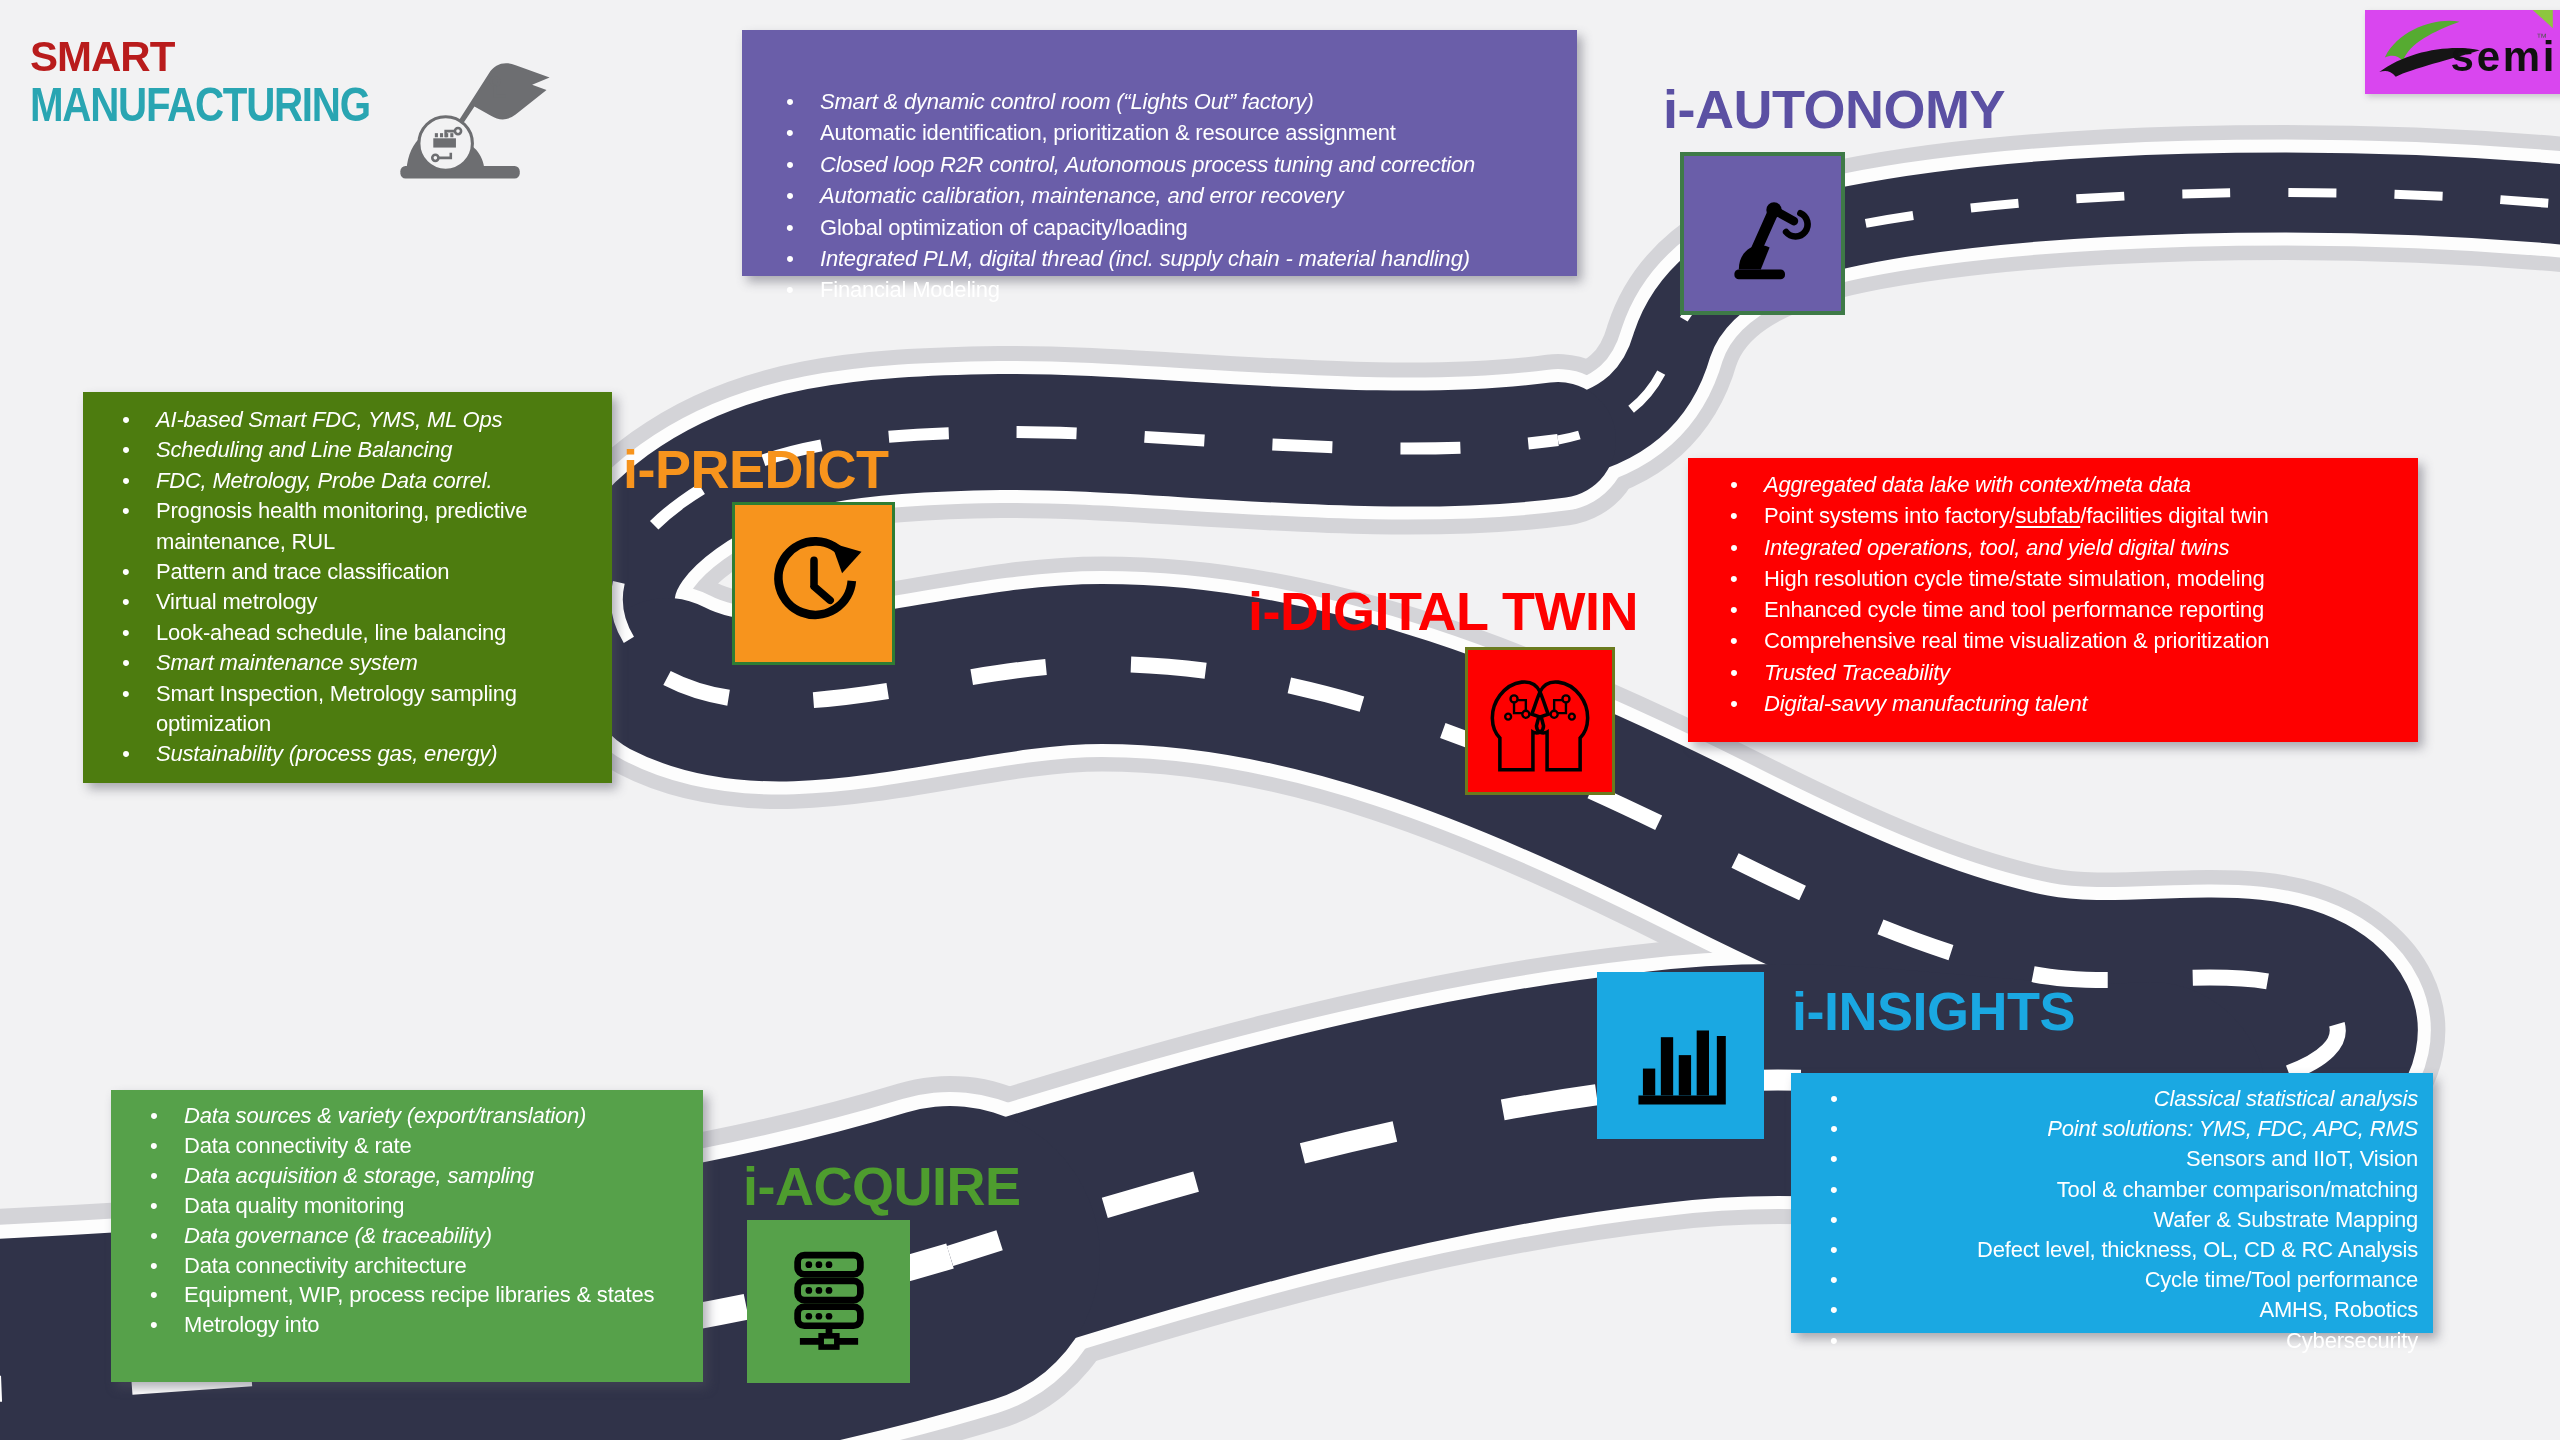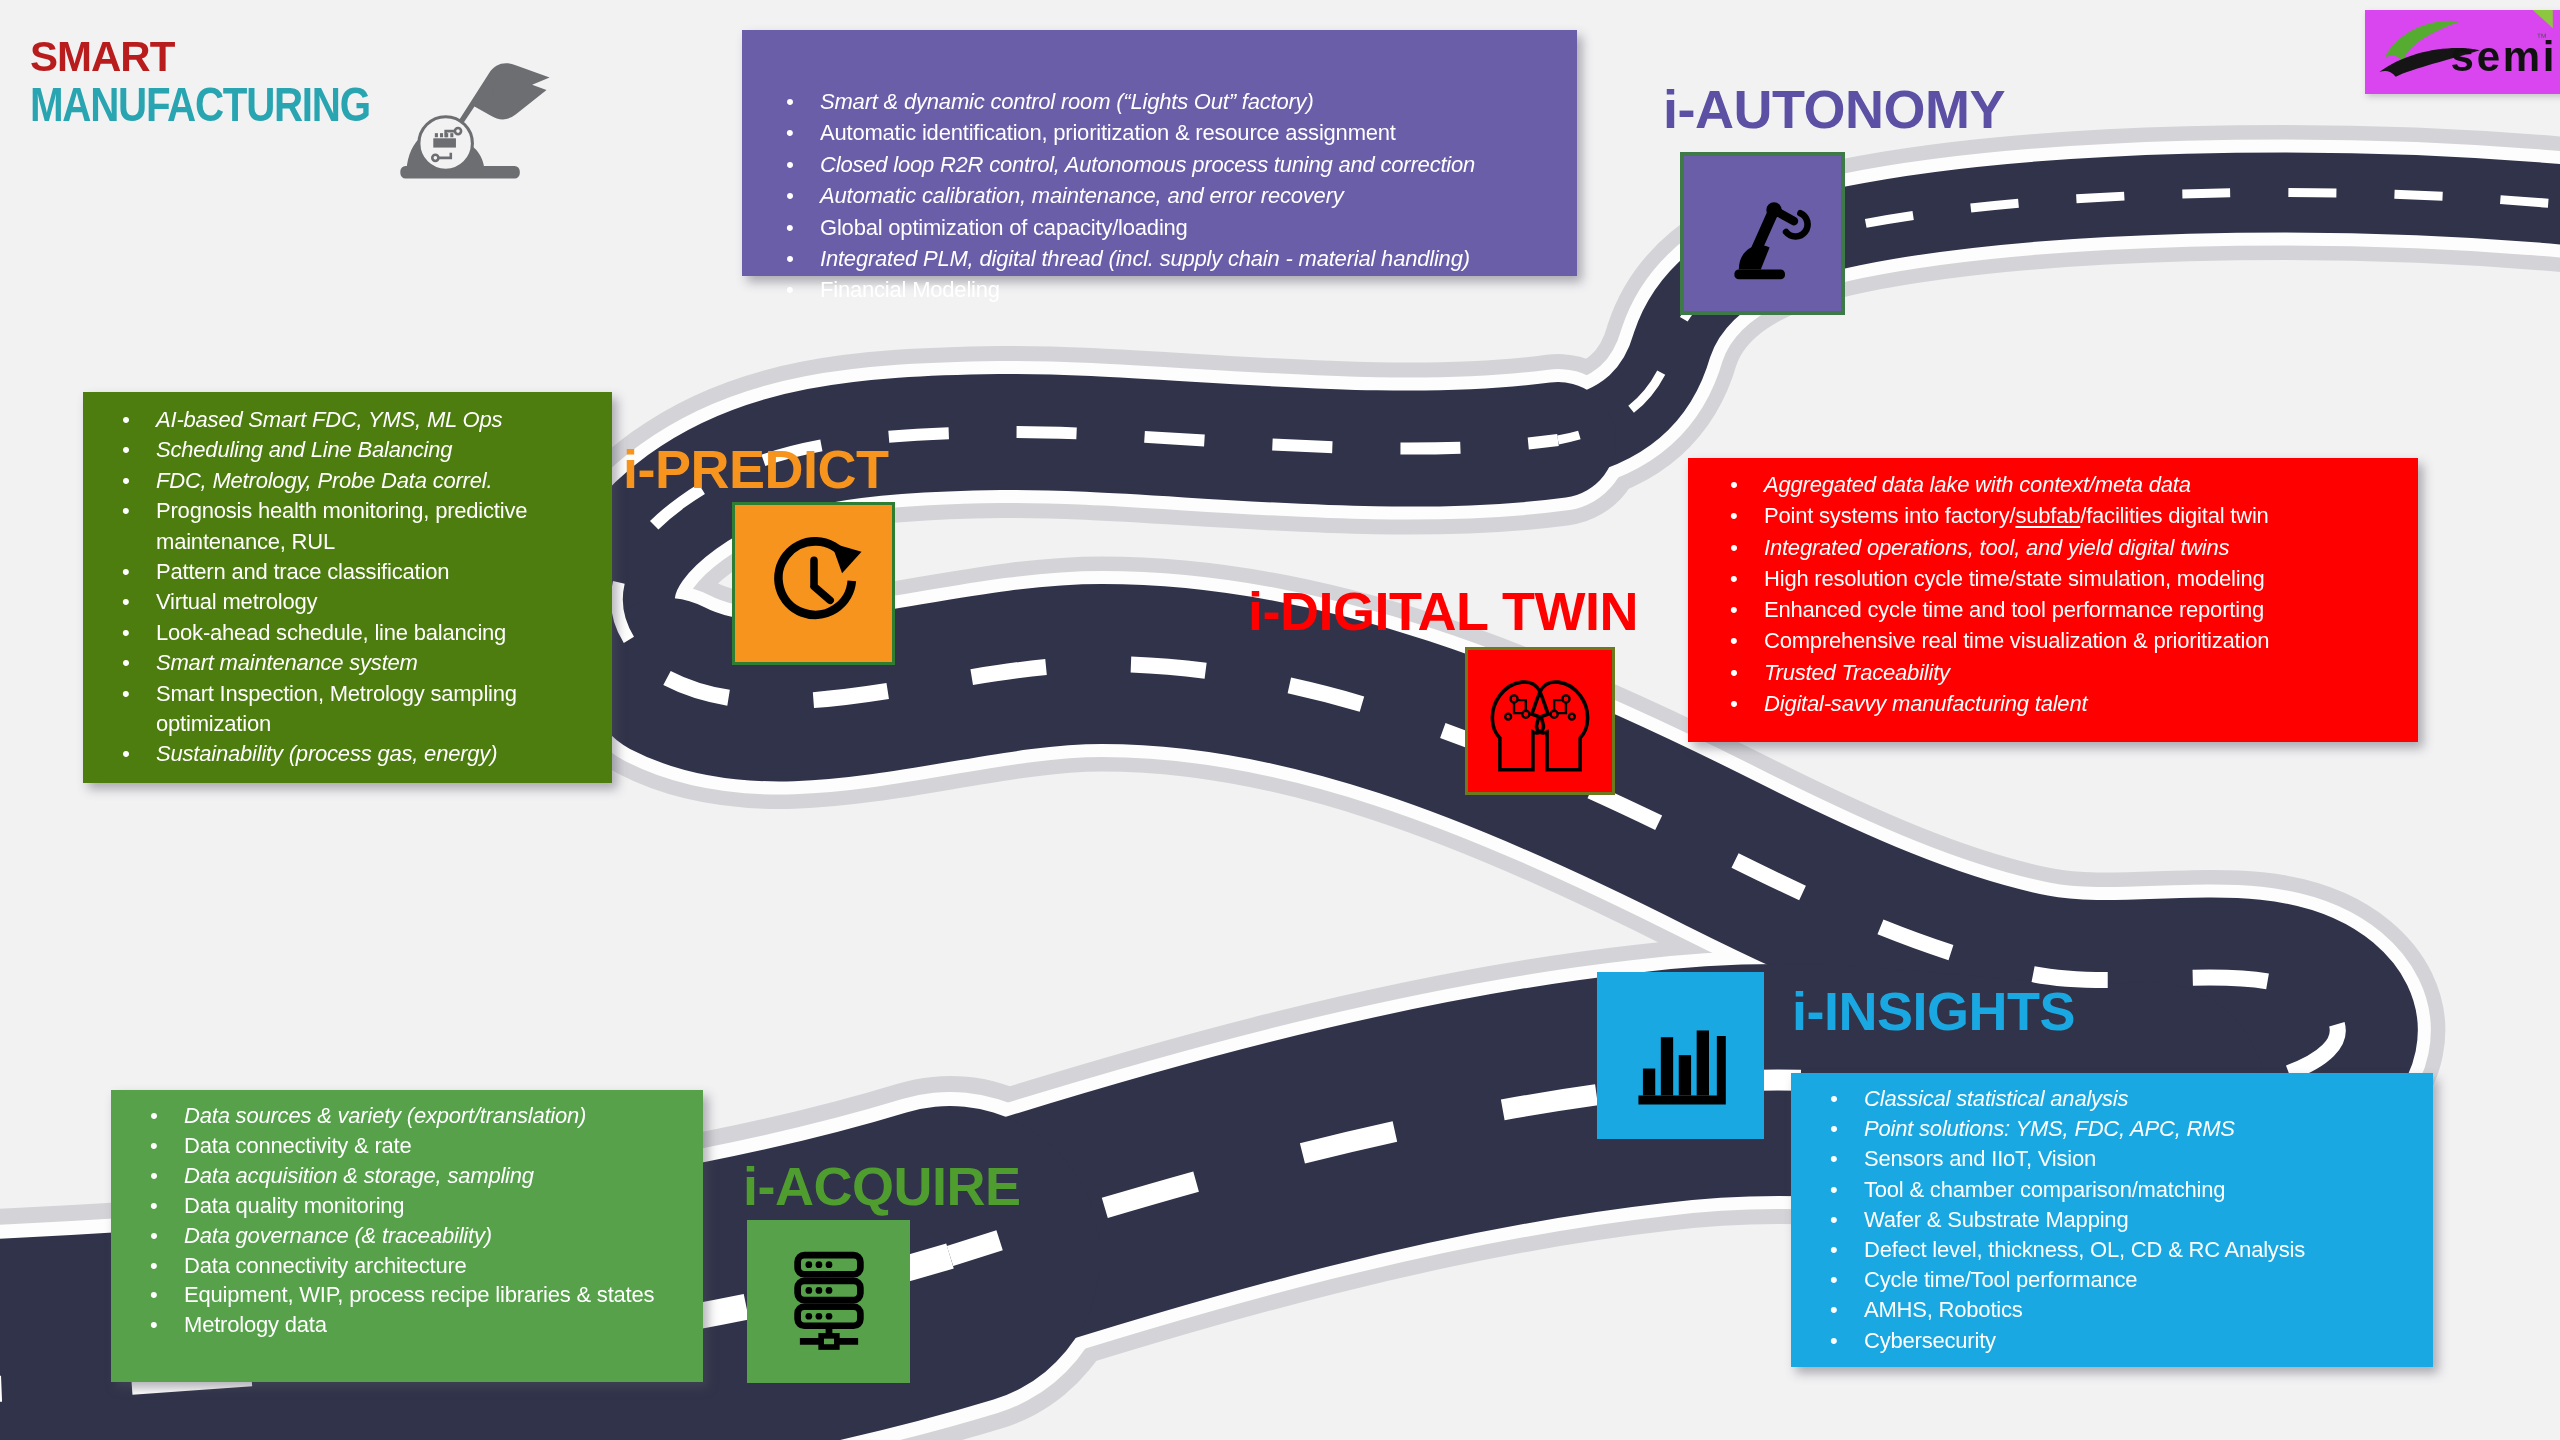--- a/index.html
+++ b/index.html
@@ -41,21 +41,21 @@
 
   #panel-autonomy { left:742px;  top:30px;   width:835px; height:246px; background:#6a5ea9; }
   #panel-autonomy ul { padding:13px 20px;margin-top:43px; }  #panel-autonomy li { line-height:31.4px; }
 
   #panel-predict  { left:83px;   top:392px;  width:529px; height:391px; background:#4d7c0f; }
   #panel-predict ul { padding:13px 15px; }   #panel-predict li { line-height:30.4px; }
 
   #panel-digital-twin { left:1688px; top:458px; width:730px; height:284px; background:#fe0000; }
   #panel-digital-twin ul { padding:11px 18px; } #panel-digital-twin li { line-height:31.3px; }
 
-  #panel-insights { left:1791px; top:1073px; width:642px; height:294px; background:#1aa8e2; }
+  #panel-insights { left:1791px; top:1073px; width:642px; height:260px; background:#1aa8e2;text-align:right; }
   #panel-insights ul { padding:11px 15px; }  #panel-insights li { line-height:30.2px; }
 
   #panel-acquire  { left:111px;  top:1090px; width:592px; height:292px; background:#56a14a; }
   #panel-acquire ul { padding:11px 15px; }   #panel-acquire li { line-height:29.9px; }
 
   
   .tile { position:absolute; z-index:2; display:flex; align-items:center; justify-content:center; }
   #tile-autonomy     { left:1680px; top:152px; width:165px; height:163px; background:#6a5ea9; border:4px solid #3e7a47; }
   #tile-predict      { left:732px;  top:502px; width:163px; height:163px; background:#f7941d; border:3px solid #2f7d33; }
   #tile-digital-twin { left:1465px; top:647px; width:150px; height:148px; background:#fe0000; border:3px solid #6b7a1e; }
@@ -292,15 +292,15 @@
 
 <div class="panel" id="panel-acquire">
   <ul>
     <li class="it">Data sources &amp; variety (export/translation)</li>
     <li>Data connectivity &amp; rate</li>
     <li class="it">Data acquisition &amp; storage, sampling</li>
     <li>Data quality monitoring</li>
     <li class="it">Data governance (&amp; traceability)</li>
     <li>Data connectivity architecture</li>
     <li>Equipment, WIP, process recipe libraries &amp; states</li>
-    <li>Metrology data</li>
+    <li>Metrology into</li>
   </ul>
 </div>
 
 </body></html>

